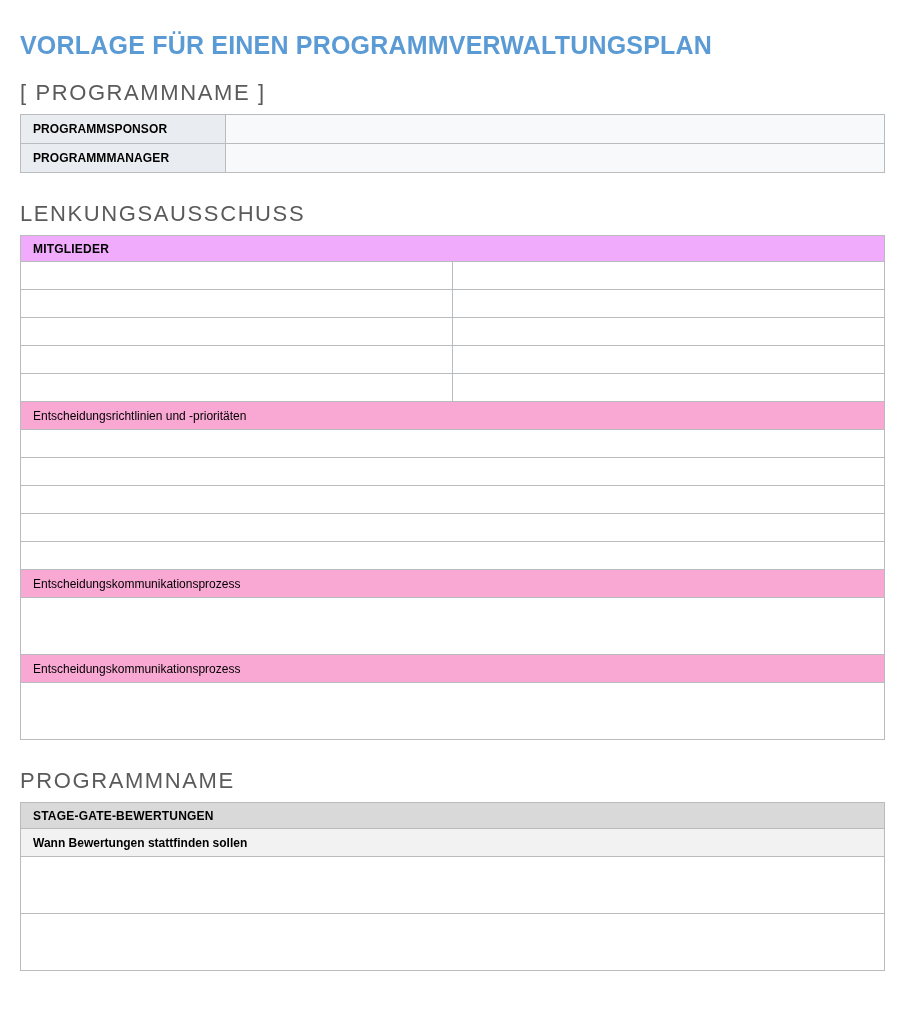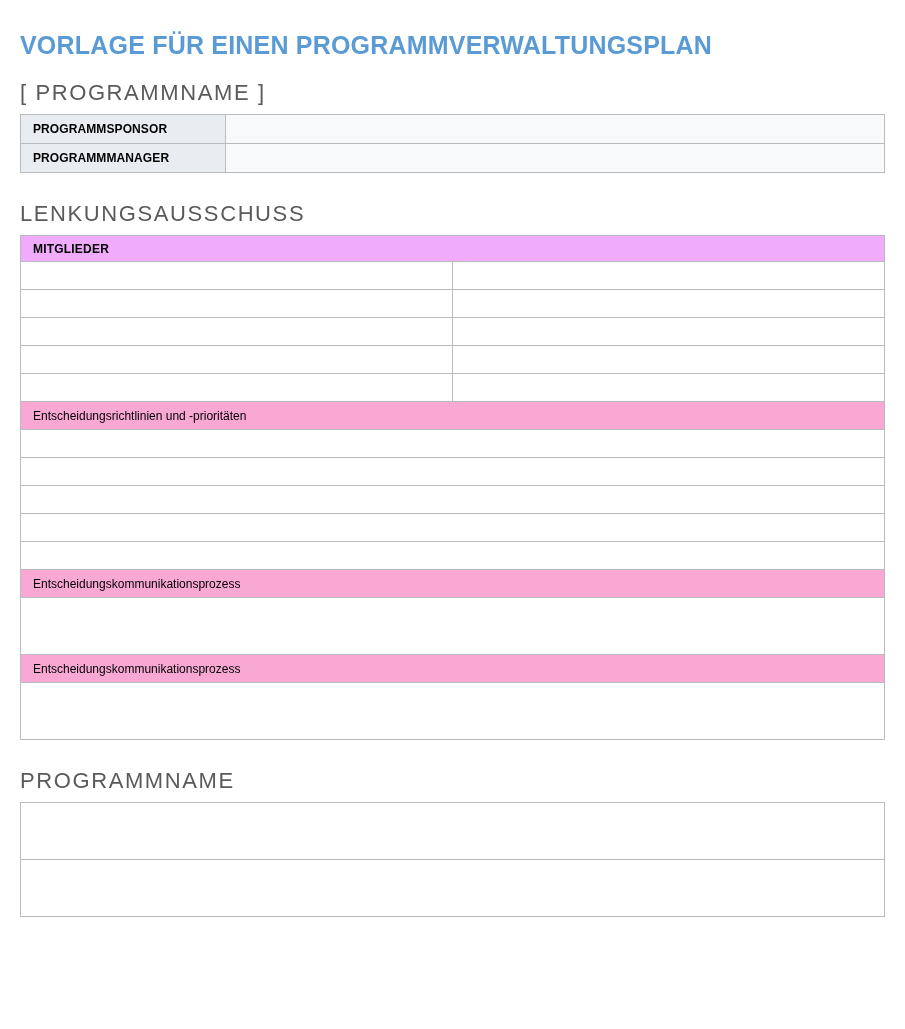--- a/index.html
+++ b/index.html
@@ -195,20 +195,26 @@
         <td class="empty-tall" colspan="2"></td>
       </tr>
     </tbody>
   </table>
 
   <div class="section-heading spaced">PROGRAMMNAME</div>
 
   <table class="grid">
     <tbody>
       <tr>
+        <td class="bar-gray">STAGE-GATE-BEWERTUNGEN</td>
+      </tr>
+      <tr>
+        <td class="sub-gray">Wann Bewertungen stattfinden sollen</td>
+      </tr>
+      <tr>
         <td class="empty-tall"></td>
       </tr>
       <tr>
         <td class="empty-tall"></td>
       </tr>
     </tbody>
   </table>
 
 </div>
 

